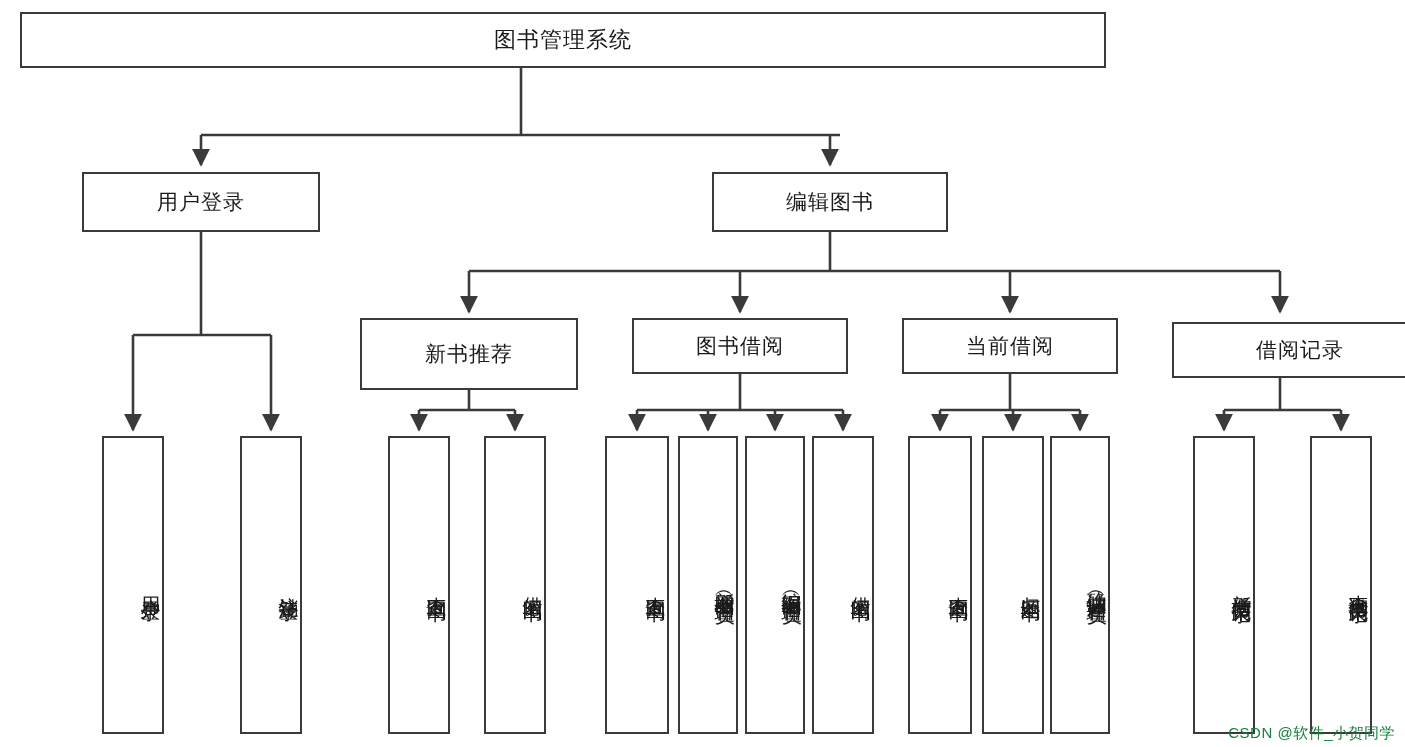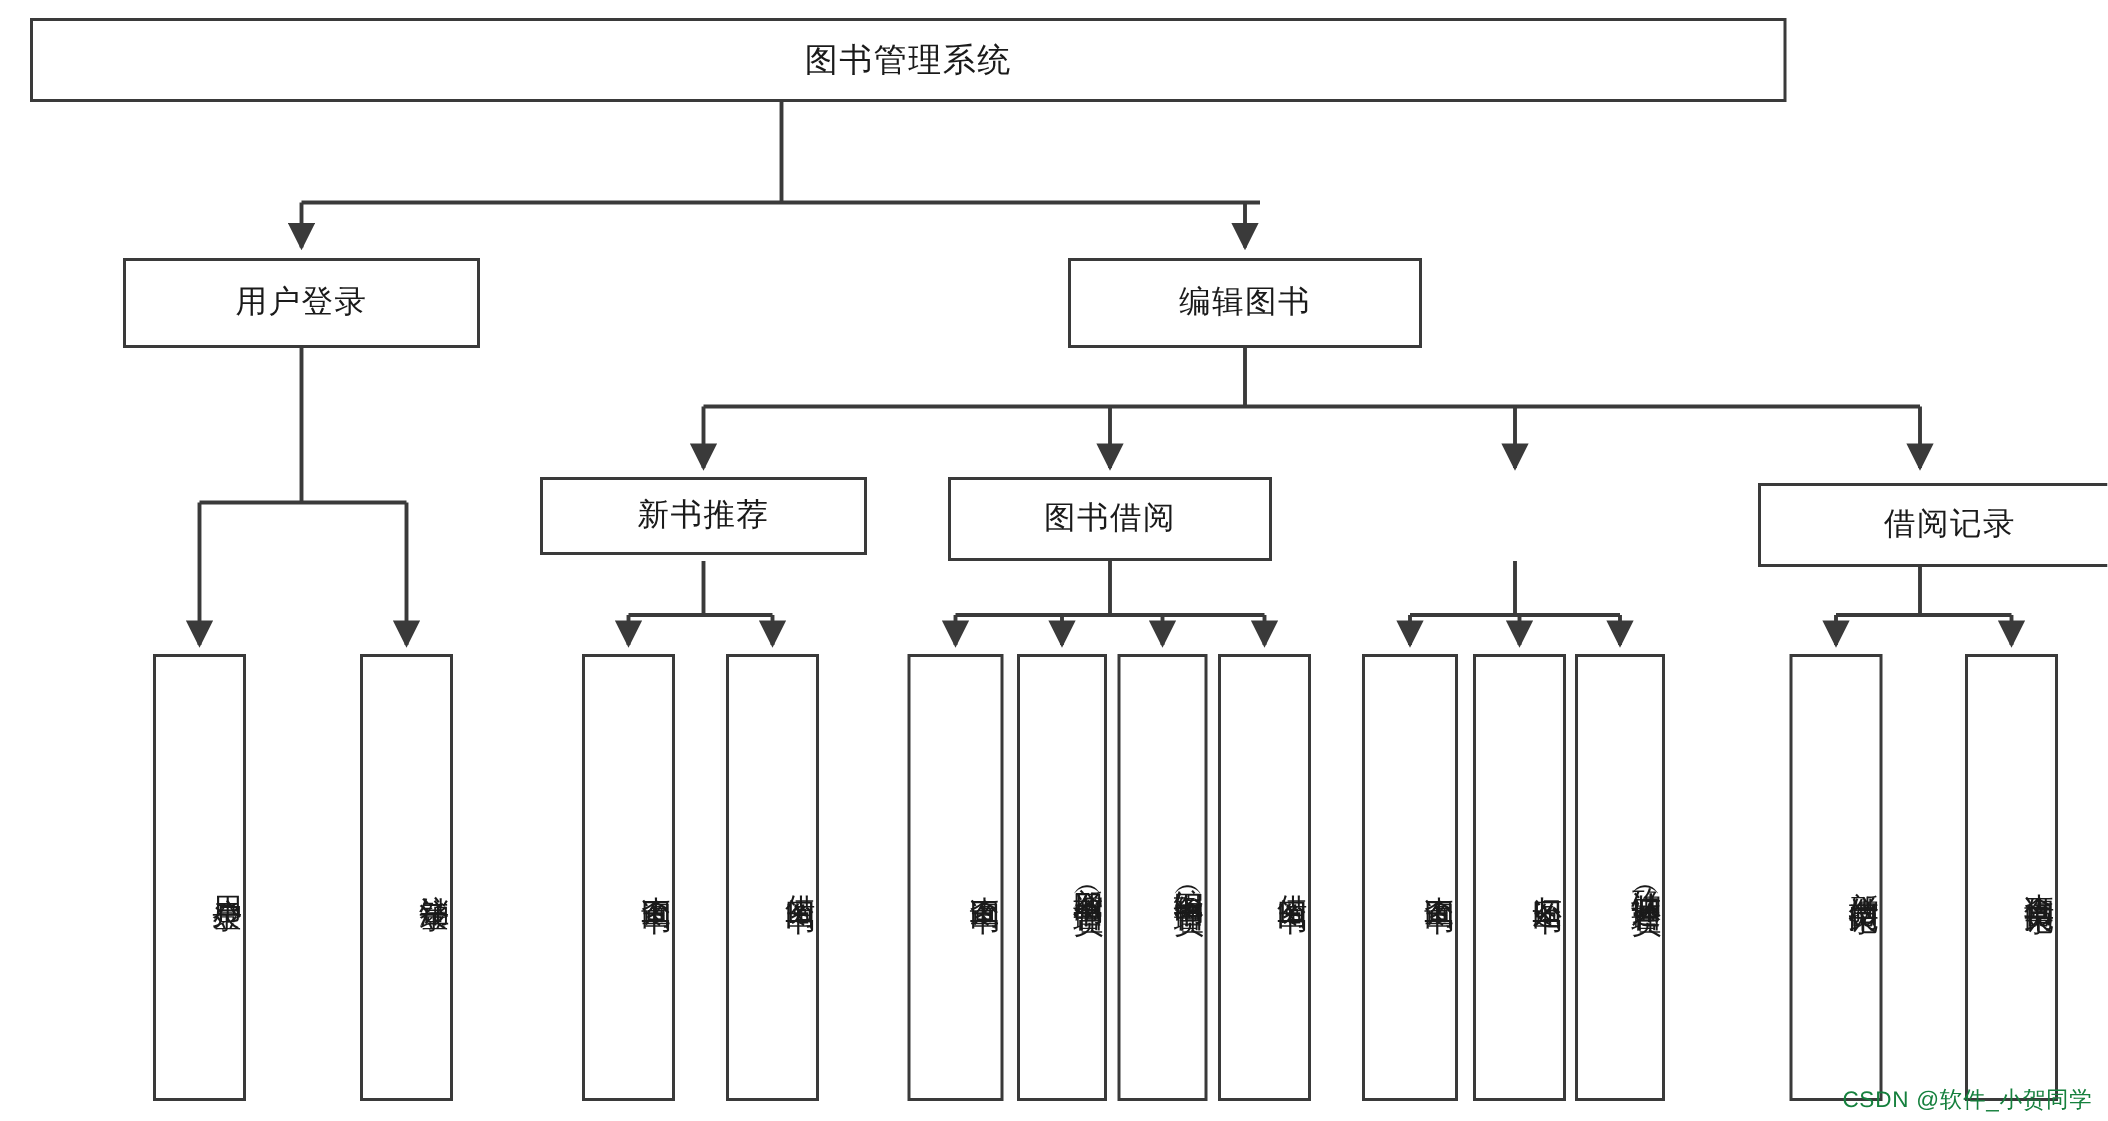--- a/index.html
+++ b/index.html
@@ -117,36 +117,39 @@
       <path d="M 1013 410 L 1013 430" marker-end="url(#arrow)"></path>
       <path d="M 1080 410 L 1080 430" marker-end="url(#arrow)"></path>
 
       <path d="M 1280 374 L 1280 410"></path>
       <path d="M 1224 410 L 1341 410"></path>
       <path d="M 1224 410 L 1224 430" marker-end="url(#arrow)"></path>
       <path d="M 1341 410 L 1341 430" marker-end="url(#arrow)"></path>
     </g>
   </svg>
 
-  <div class="node h root" style="left:20px; top:12px; width:1171px; height:56px;text-align:center;">
+  <div class="node h root" style="left:20px; top:12px; width:1086px; height:56px;text-align:center;">
     <span>图书管理系统</span>
   </div>
 
   <div class="node h" style="left:82px; top:172px; width:238px; height:60px;">
     <span>用户登录</span>
   </div>
   <div class="node h" style="left:712px; top:172px; width:236px; height:60px;">
     <span>编辑图书</span>
   </div>
 
-  <div class="node h" style="left:360px; top:318px; width:218px; height:52px;">
+  <div class="node h" style="left:360px; top:318px; width:218px; height:72px;">
     <span>新书推荐</span>
   </div>
   <div class="node h" style="left:632px; top:318px; width:216px; height:56px;">
     <span>图书借阅</span>
+  </div>
+  <div class="node h" style="left:902px; top:318px; width:216px; height:56px;">
+    <span>当前借阅</span>
   </div>
   <div class="node h" style="left:1172px; top:322px; width:256px; height:56px;justify-content:center;">
     <span>借阅记录</span>
   </div>
 
   <div class="node v" style="left:102px; top:436px; width:62px; height:298px;">
     <span>用户登录</span>
   </div>
   <div class="node v" style="left:240px; top:436px; width:62px; height:298px;">
     <span>注销登录</span>

